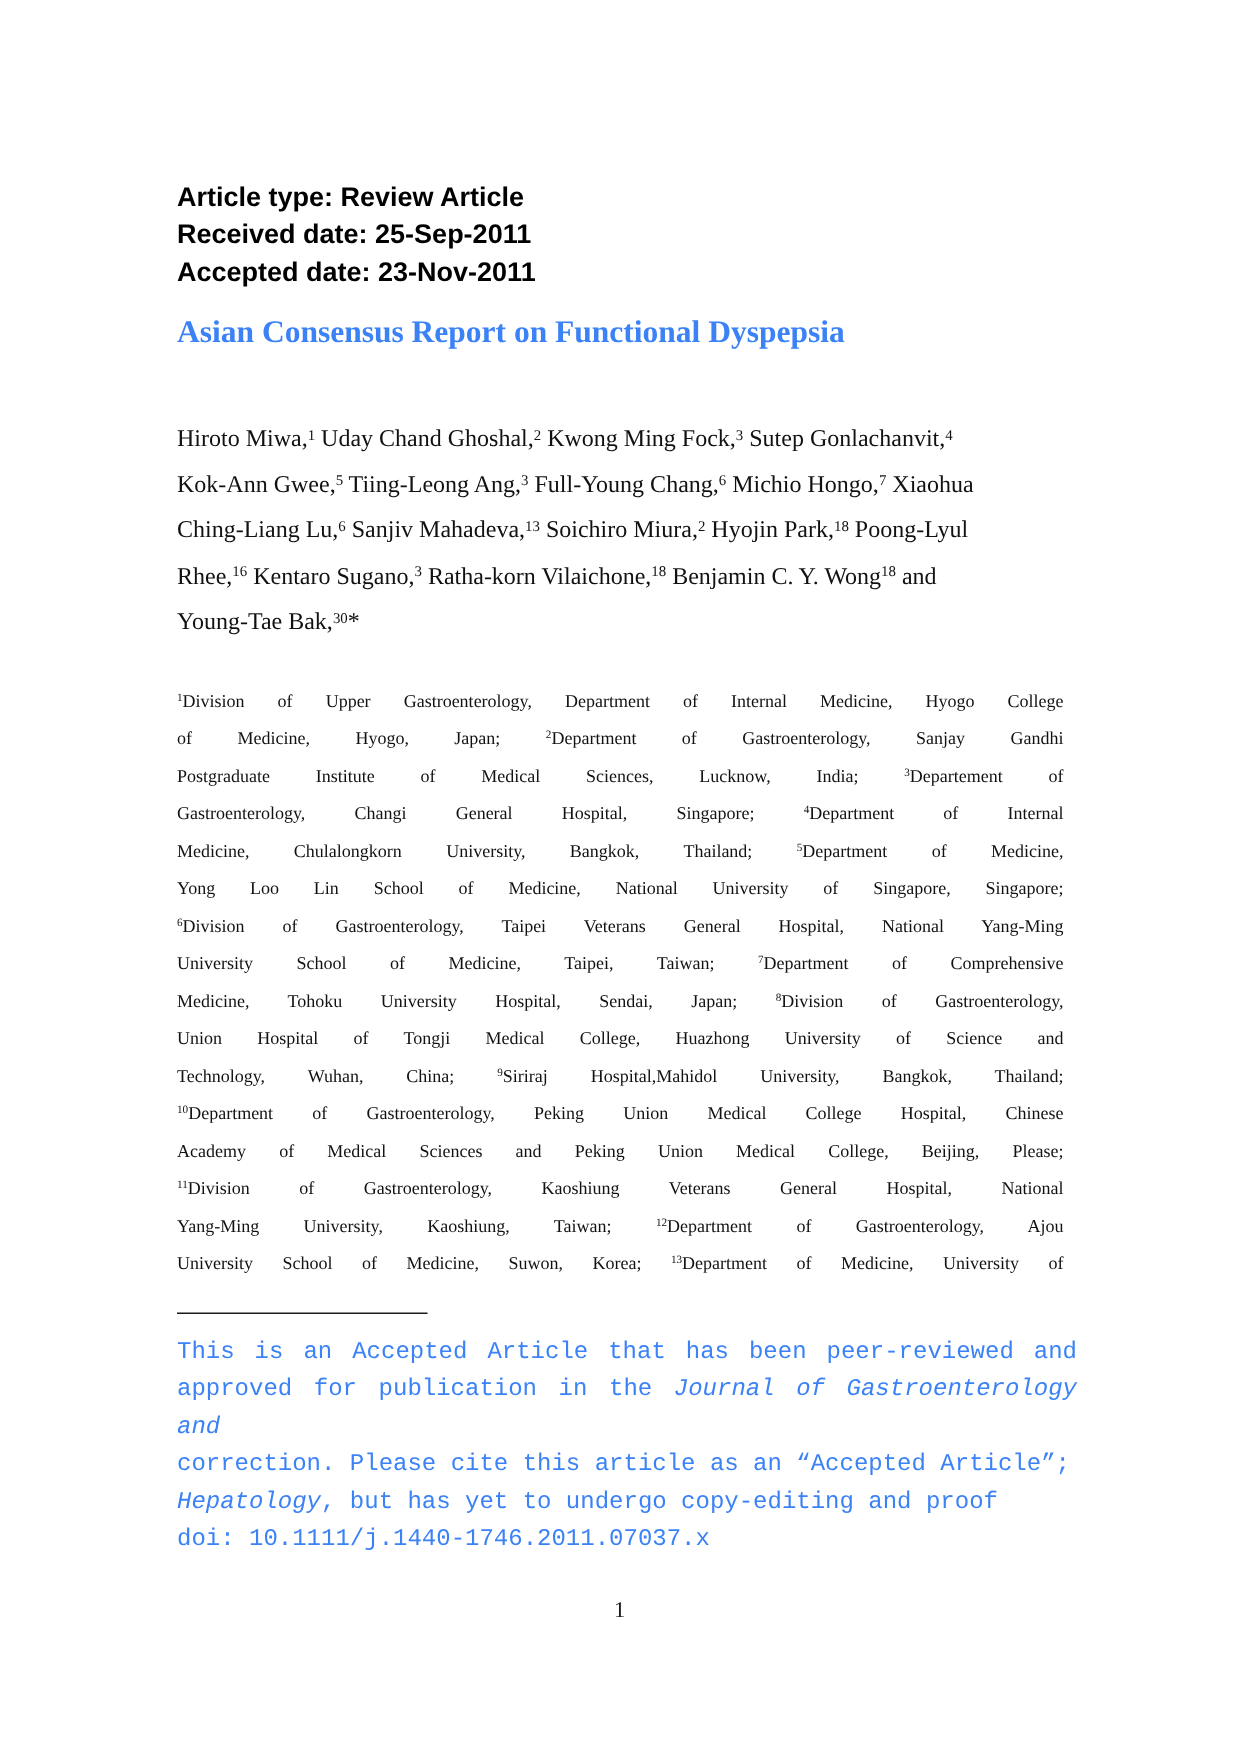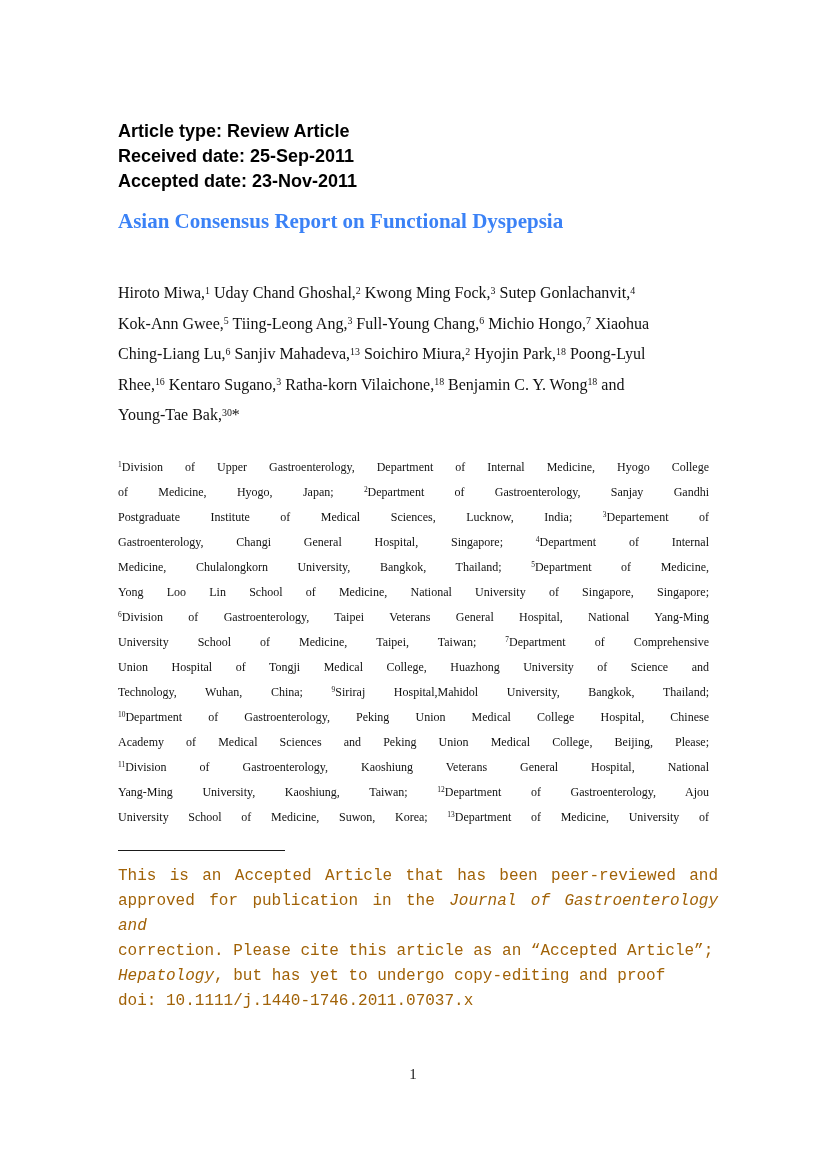--- a/index.html
+++ b/index.html
@@ -57,21 +57,21 @@
     width: 167px;
     height: 0;
     border-top: 1px solid #1a1a1a;
   }
   .footer-notice {
     margin-top: 13px;
     width: 600px;
     font-family: "Liberation Mono", monospace;
     font-size: 16px;
     line-height: 25px;
-    color: #a16207;
+    color: #3b82f6;
   }
   .footer-notice .tline.just {
     text-align: justify;
     text-align-last: justify;
   }
   .page-number {
     position: absolute;
     left: 0;
     top: 1066px;
     width: 826px;
@@ -115,20 +115,21 @@
 
     <div class="affiliations">
         <div class="tline"><sup>1</sup>Division of Upper Gastroenterology, Department of Internal Medicine, Hyogo College</div>
         <div class="tline">of Medicine, Hyogo, Japan; <sup>2</sup>Department of Gastroenterology, Sanjay Gandhi</div>
         <div class="tline">Postgraduate Institute of Medical Sciences, Lucknow, India; <sup>3</sup>Departement of</div>
         <div class="tline">Gastroenterology, Changi General Hospital, Singapore; <sup>4</sup>Department of Internal</div>
         <div class="tline">Medicine, Chulalongkorn University, Bangkok, Thailand; <sup>5</sup>Department of Medicine,</div>
         <div class="tline">Yong Loo Lin School of Medicine, National University of Singapore, Singapore;</div>
         <div class="tline"><sup>6</sup>Division of Gastroenterology, Taipei Veterans General Hospital, National Yang-Ming</div>
         <div class="tline">University School of Medicine, Taipei, Taiwan; <sup>7</sup>Department of Comprehensive</div>
+        <div class="tline">Medicine, Tohoku University Hospital, Sendai, Japan; <sup>8</sup>Division of Gastroenterology,</div>
         <div class="tline">Union Hospital of Tongji Medical College, Huazhong University of Science and</div>
         <div class="tline">Technology, Wuhan, China; <sup>9</sup>Siriraj Hospital,Mahidol University, Bangkok, Thailand;</div>
         <div class="tline"><sup>10</sup>Department of Gastroenterology, Peking Union Medical College Hospital, Chinese</div>
         <div class="tline">Academy of Medical Sciences and Peking Union Medical College, Beijing, Please;</div>
         <div class="tline"><sup>11</sup>Division of Gastroenterology, Kaoshiung Veterans General Hospital, National</div>
         <div class="tline">Yang-Ming University, Kaoshiung, Taiwan; <sup>12</sup>Department of Gastroenterology, Ajou</div>
         <div class="tline">University School of Medicine, Suwon, Korea; <sup>13</sup>Department of Medicine, University of</div>
       </div>
 
     <div class="footnote-sep"></div>

